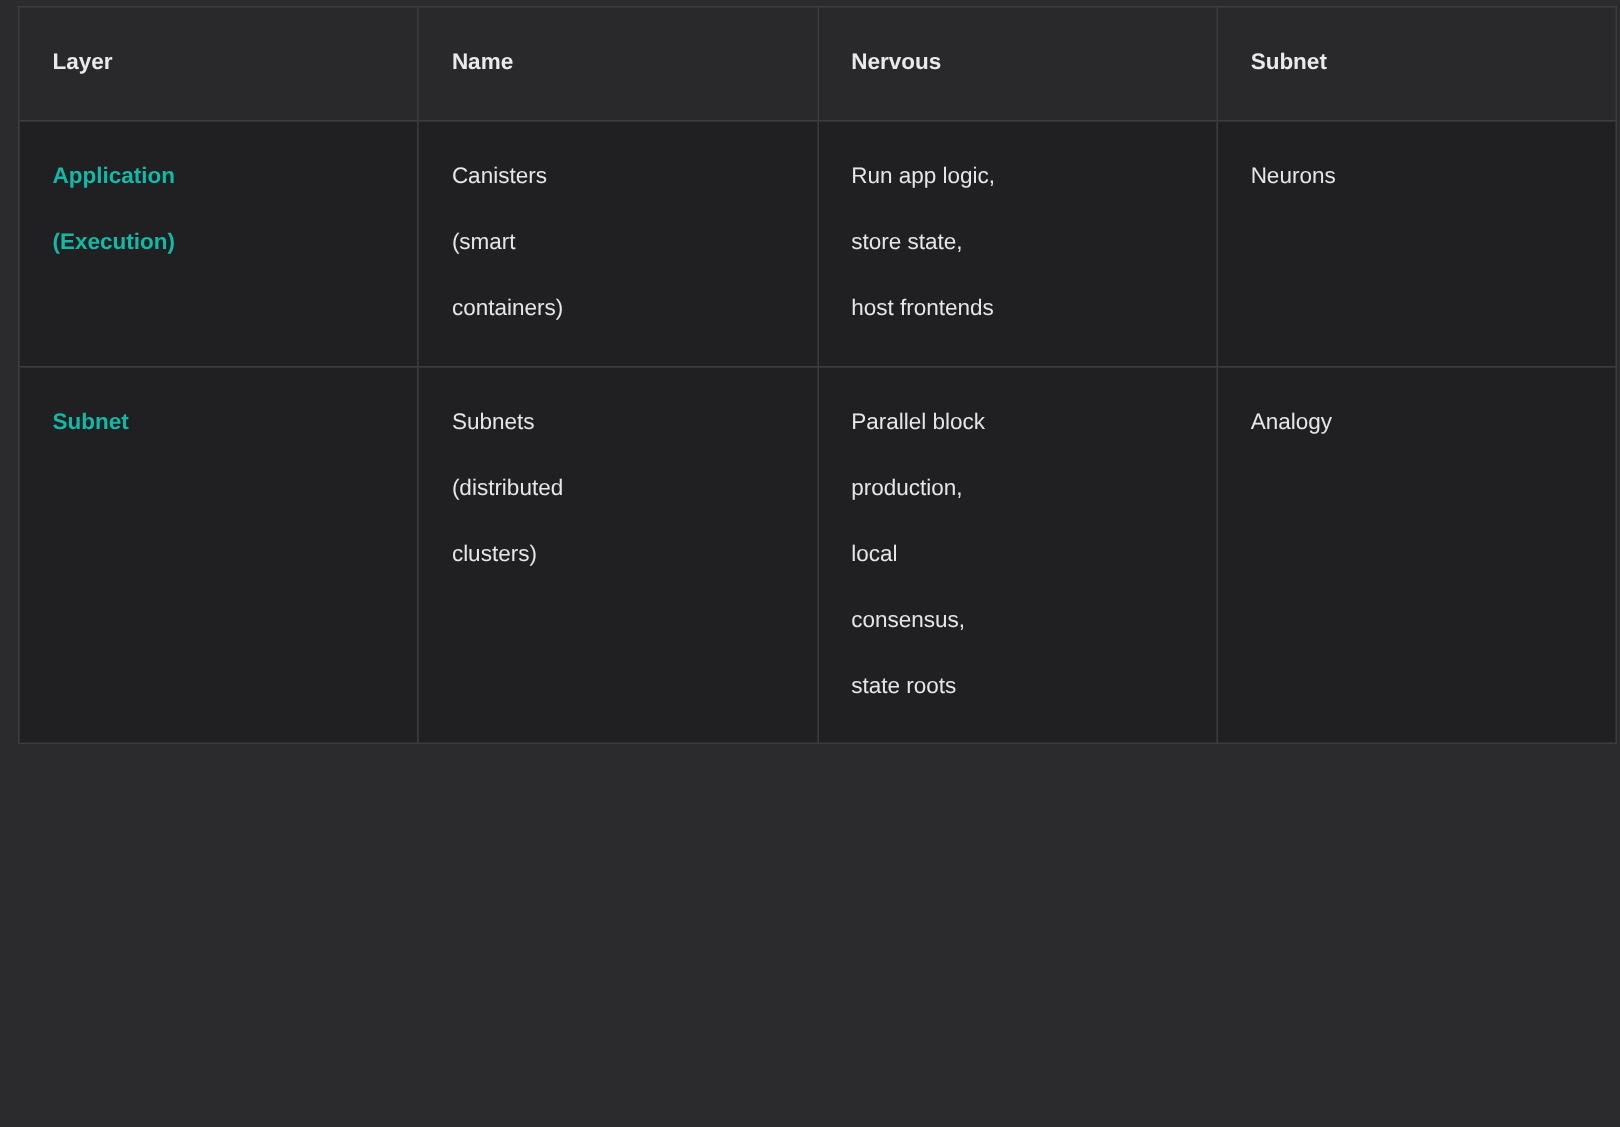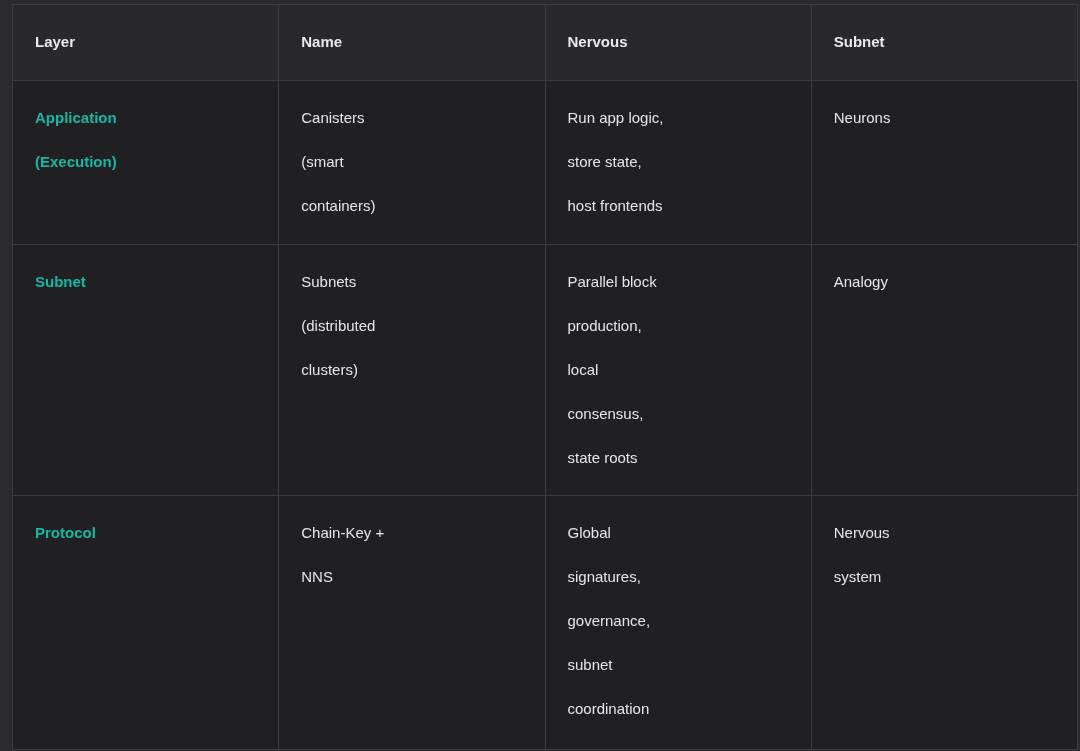--- a/index.html
+++ b/index.html
@@ -82,26 +82,14 @@
       <td>Subnets
 (distributed
 clusters)</td>
       <td>Parallel block
 production,
 local
 consensus,
 state roots</td>
       <td>Analogy</td>
     </tr>
-    <tr class="body-row-2">
-      <td class="row-label">Protocol</td>
-      <td>Chain-Key +
-NNS</td>
-      <td>Global
-signatures,
-governance,
-subnet
-coordination</td>
-      <td>Nervous
-system</td>
-    </tr>
   </tbody>
 </table>
 
 </body></html>

